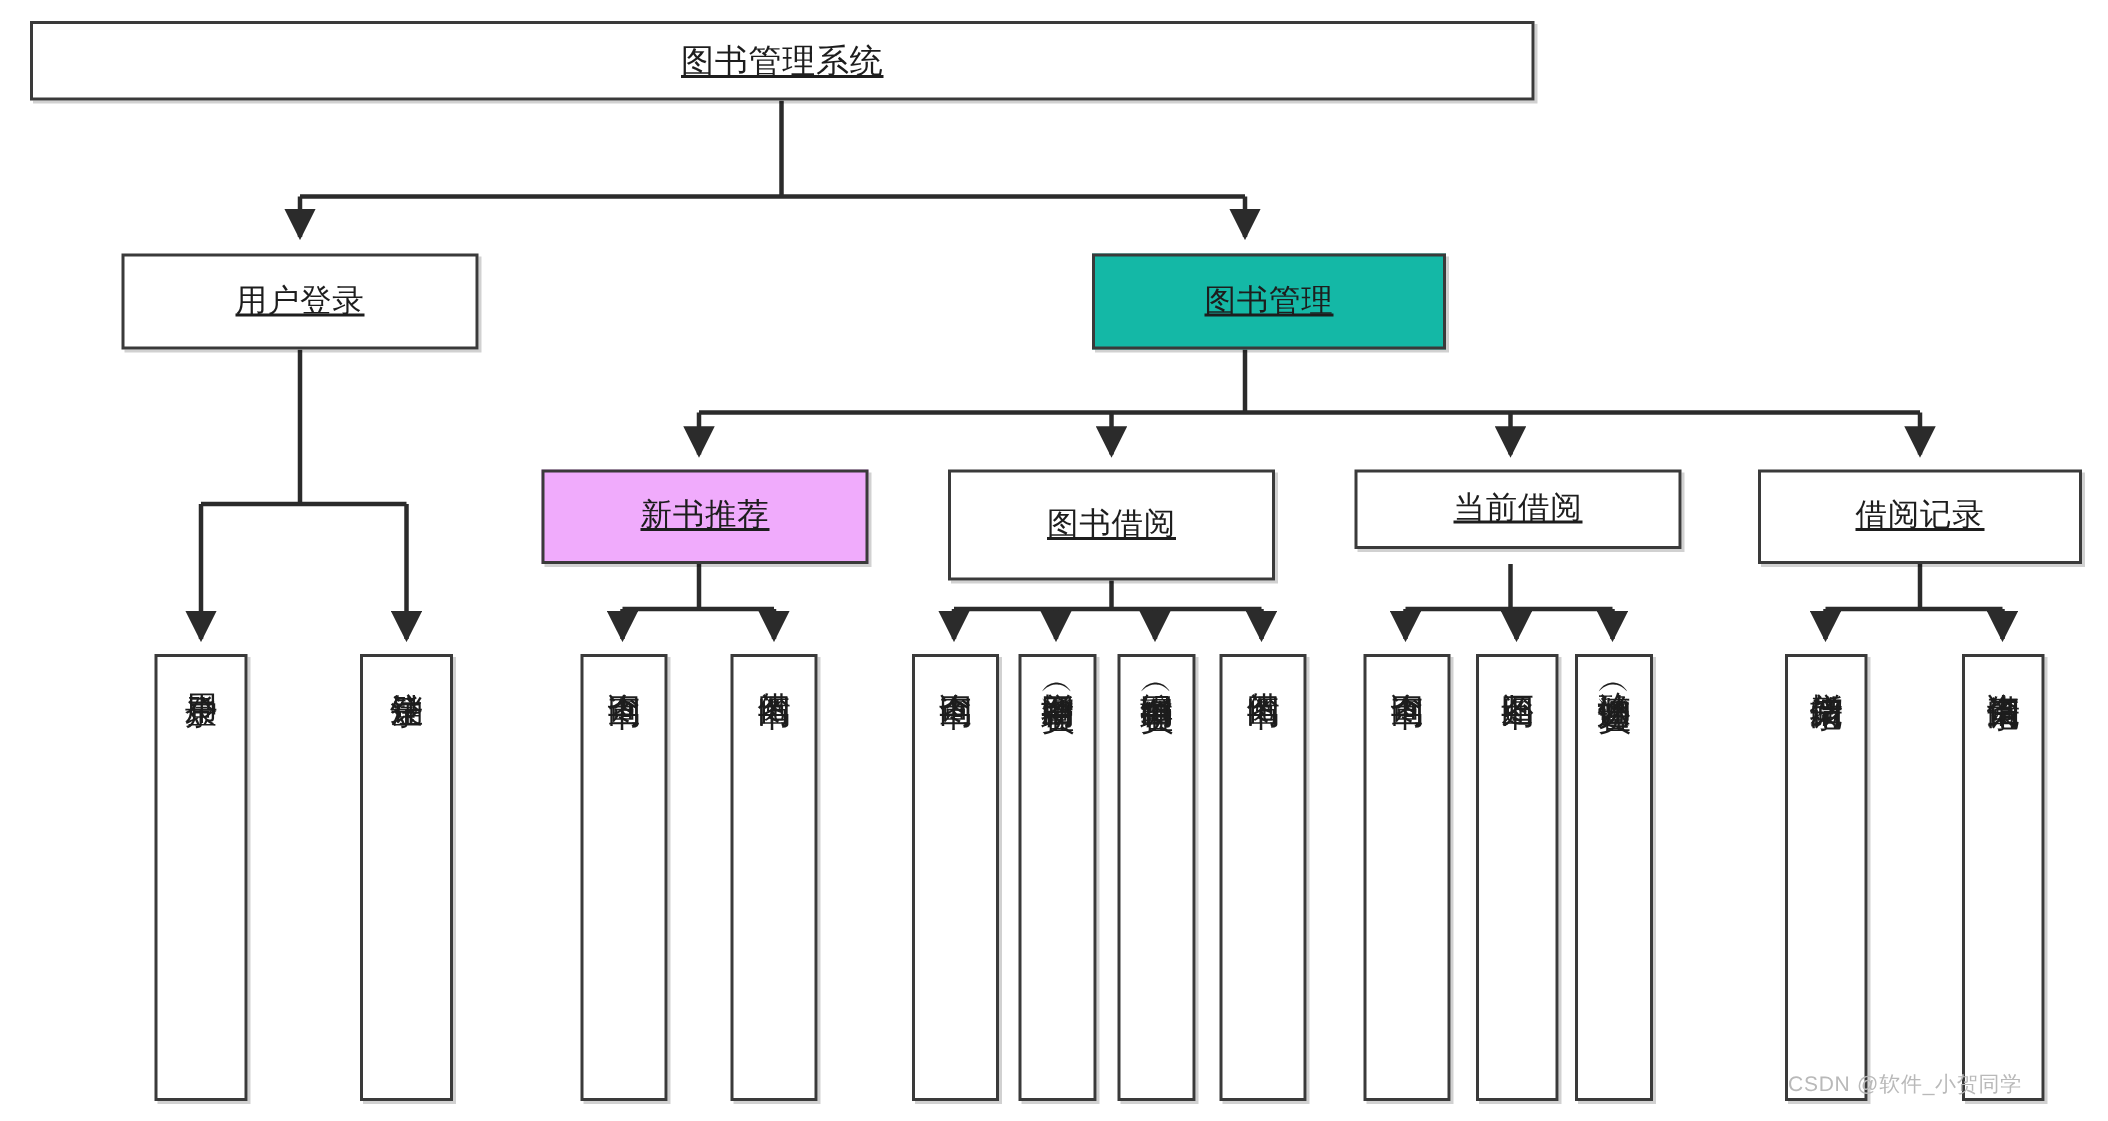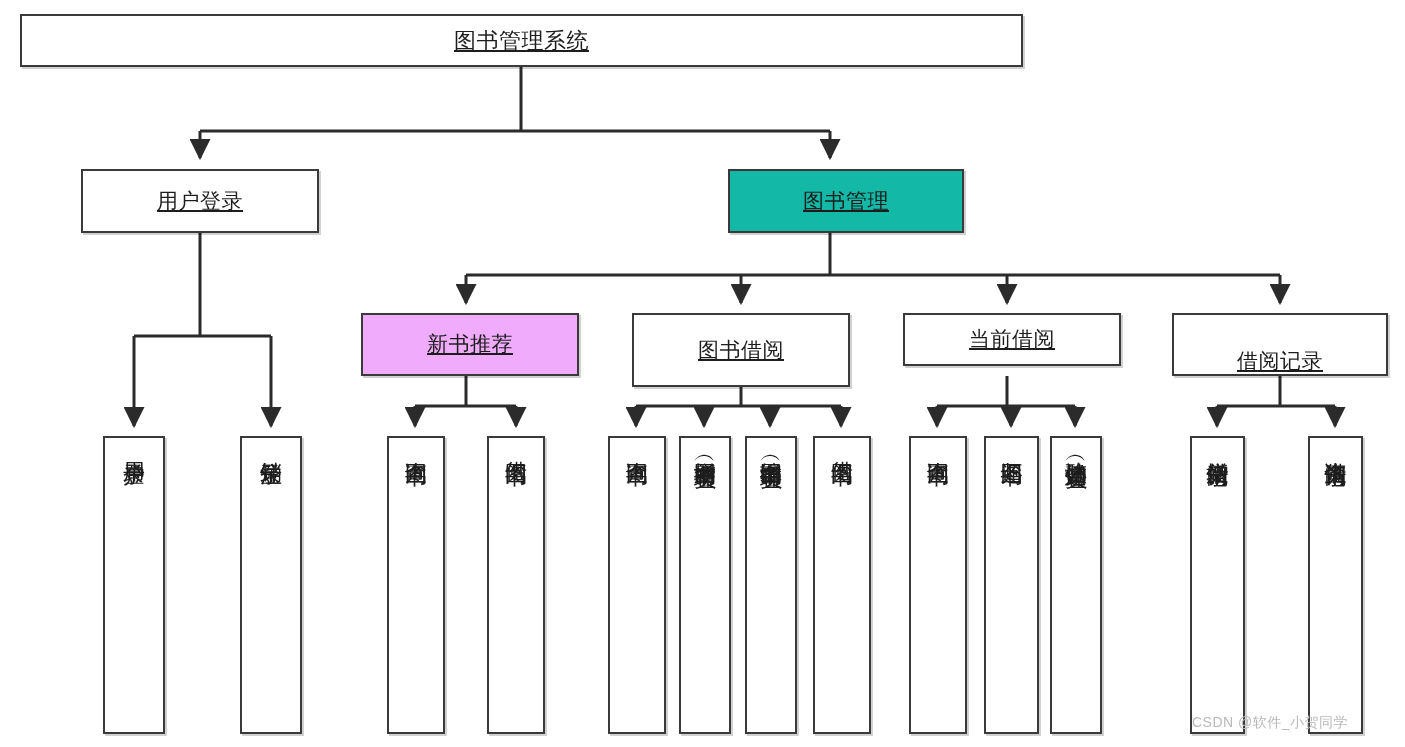--- a/index.html
+++ b/index.html
@@ -141,21 +141,21 @@
   <div id="level3-nodes">
       <div class="node horizontal" style="left: 361px; top: 313px; width: 218px; height: 63px; border-color: rgb(58, 58, 58); background: #f0abfc; color: rgb(29, 29, 29);">
         <span class="label">新书推荐</span>
       </div>
       <div class="node horizontal" style="left: 632px; top: 313px; width: 218px; height: 74px; border-color: rgb(58, 58, 58); background: rgb(255, 255, 255); color: rgb(29, 29, 29);">
         <span class="label">图书借阅</span>
       </div>
       <div class="node horizontal" style="left: 903px; top: 313px; width: 218px; height: 53px; border-color: rgb(58, 58, 58); background: rgb(255, 255, 255); color: rgb(29, 29, 29);">
         <span class="label">当前借阅</span>
       </div>
-      <div class="node horizontal" style="left: 1172px; top: 313px; width: 216px; height: 63px; border-color: rgb(58, 58, 58); background: rgb(255, 255, 255); color: rgb(29, 29, 29); align-items: flex-end;">
+      <div class="node horizontal" style="left: 1172px; top: 313px; width: 216px; height: 63px; border-color: rgb(58, 58, 58); background: rgb(255, 255, 255); color: rgb(29, 29, 29);">
         <span class="label">借阅记录</span>
       </div>
     </div>
 
   <div id="leaf-nodes">
       <div class="node vertical" style="left: 103px; top: 436px; width: 62px; height: 298px; border-color: rgb(58, 58, 58); background: rgb(255, 255, 255); color: rgb(29, 29, 29);">
         <span class="label">用户登录</span>
       </div>
       <div class="node vertical" style="left: 240px; top: 436px; width: 62px; height: 298px; border-color: rgb(58, 58, 58); background: rgb(255, 255, 255); color: rgb(29, 29, 29);">
         <span class="label">注销登录</span>

